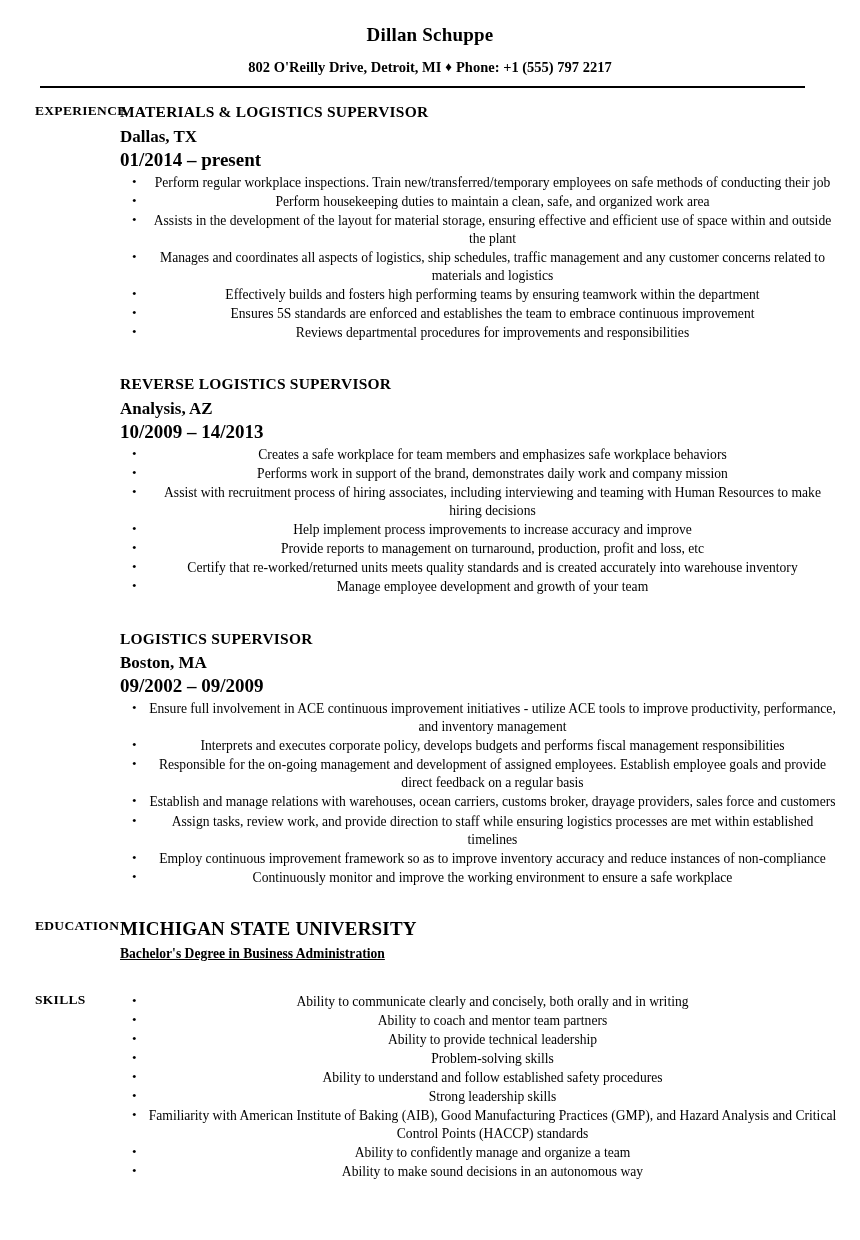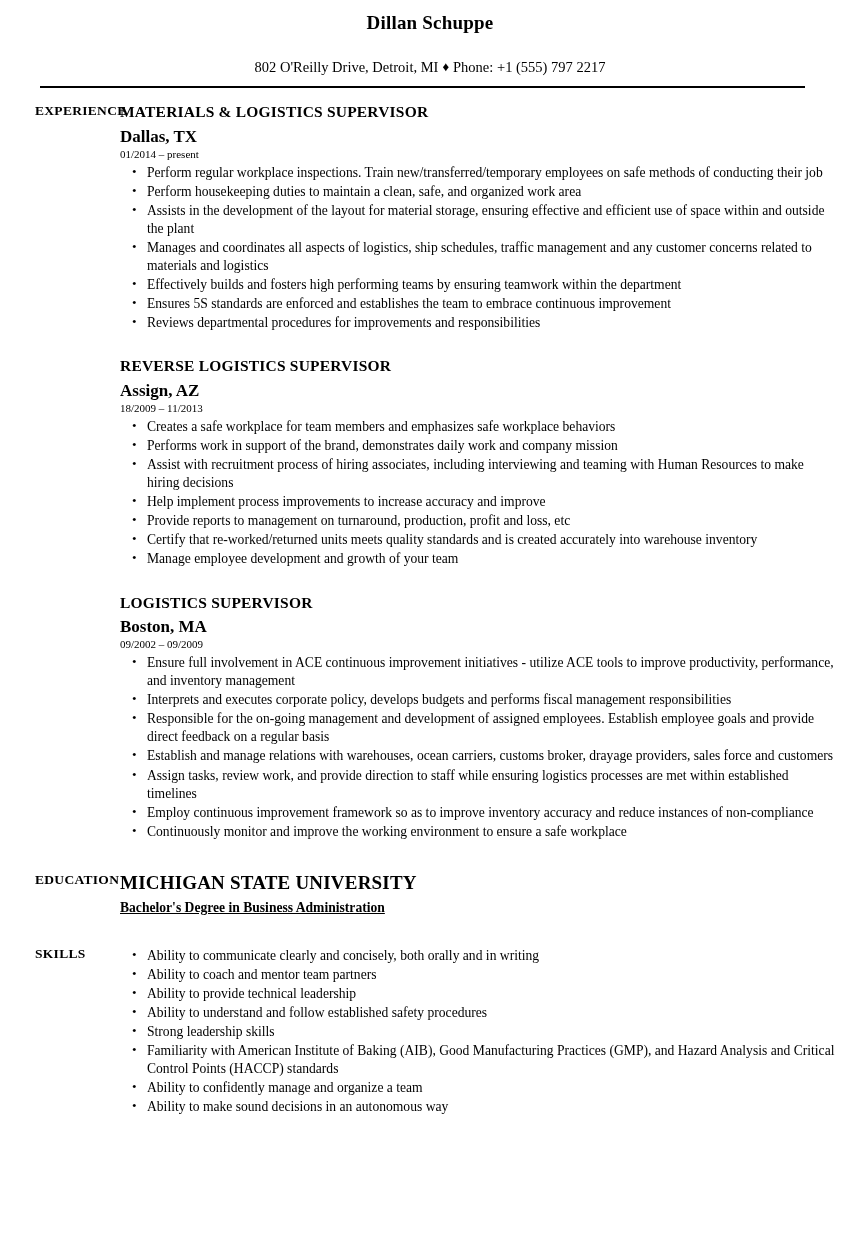--- a/index.html
+++ b/index.html
@@ -18,34 +18,34 @@
     width: 860px;
     height: 1240px;
     margin: 0 auto;
     background: #ffffff;
     overflow: hidden;
     box-sizing: border-box;
   }
 
   
   .header {
-    padding-top: 12px;
+    padding-top: 24px;
   }
   .cand-name {
     text-align: center;
     font-weight: bold;
     font-size: 19px;
     letter-spacing: 0.2px;
     line-height: 1.2;
   }
   .contact-line {
     text-align: center;
-    font-weight: normal;
+    font-weight: bold;
     font-size: 14.5px;
-    margin-top: 24px;
+    margin-top: 12px;
     line-height: 1.2;
   }
   .contact-sep {
     display: inline-block;
     padding: 0 4px;
     font-size: 13px;
     vertical-align: 1px;
   }
   .header-rule {
     margin: 10px 55px 0 40px;
@@ -79,54 +79,54 @@
     flex: 1 1 auto;
     padding-right: 22px;
     box-sizing: border-box;
   }
 
   
   .job {
     margin-bottom: 0;
   }
   .job + .job {
-    margin-top: 24px;
+    margin-top: 32px;
   }
   .job-title {
     font-weight: bold;
     font-size: 15.5px;
     letter-spacing: 0.2px;
     line-height: 1.25;
   }
   .job-location {
     font-weight: bold;
     font-size: 17px;
     margin-top: 5px;
     line-height: 1.2;
   }
   .job-dates {
-    font-size: 11px;
-    font-weight: normal;
+    font-size: 19px;
+    font-weight: bold;
     margin-top: 1px;
     line-height: 1.25;
   }
 
   
   ul.bullets {
     list-style: none;
     margin: 2px 0 0 0;
     padding: 0;
   }
   ul.bullets > li {
     position: relative;
     padding-left: 27px;
     font-size: 13.6px;
     line-height: 1.33;
     margin-top: 1px;
-    text-align: left;
+    text-align: center;
   }
   ul.bullets > li::before {
     content: "\2022";
     position: absolute;
     left: 12px;
     top: -1px;
     font-size: 13px;
     line-height: 1.33;
   }
 
@@ -179,22 +179,22 @@
             <li>Assists in the development of the layout for material storage, ensuring effective and efficient use of space within and outside the plant</li>
             <li>Manages and coordinates all aspects of logistics, ship schedules, traffic management and any customer concerns related to materials and logistics</li>
             <li>Effectively builds and fosters high performing teams by ensuring teamwork within the department</li>
             <li>Ensures 5S standards are enforced and establishes the team to embrace continuous improvement</li>
             <li>Reviews departmental procedures for improvements and responsibilities</li>
           </ul>
         </div>
 
         <div class="job">
           <div class="job-title">REVERSE LOGISTICS SUPERVISOR</div>
-          <div class="job-location">Assign, AZ</div>
-          <div class="job-dates">18/2009 – 11/2013</div>
+          <div class="job-location">Analysis, AZ</div>
+          <div class="job-dates">10/2009 – 14/2013</div>
           <ul class="bullets">
             <li>Creates a safe workplace for team members and emphasizes safe workplace behaviors</li>
             <li>Performs work in support of the brand, demonstrates daily work and company mission</li>
             <li>Assist with recruitment process of hiring associates, including interviewing and teaming with Human Resources to make hiring decisions</li>
             <li>Help implement process improvements to increase accuracy and improve</li>
             <li>Provide reports to management on turnaround, production, profit and loss, etc</li>
             <li>Certify that re-worked/returned units meets quality standards and is created accurately into warehouse inventory</li>
             <li>Manage employee development and growth of your team</li>
           </ul>
         </div>
@@ -231,20 +231,21 @@
 
     <div class="section section-skills">
       <div class="section-label-col">
         <div class="section-label">SKILLS</div>
       </div>
       <div class="section-content-col">
         <ul class="bullets">
           <li>Ability to communicate clearly and concisely, both orally and in writing</li>
           <li>Ability to coach and mentor team partners</li>
           <li>Ability to provide technical leadership</li>
+          <li>Problem-solving skills</li>
           <li>Ability to understand and follow established safety procedures</li>
           <li>Strong leadership skills</li>
           <li>Familiarity with American Institute of Baking (AIB), Good Manufacturing Practices (GMP), and Hazard Analysis and Critical Control Points (HACCP) standards</li>
           <li>Ability to confidently manage and organize a team</li>
           <li>Ability to make sound decisions in an autonomous way</li>
         </ul>
       </div>
     </div>
 
   </div>

